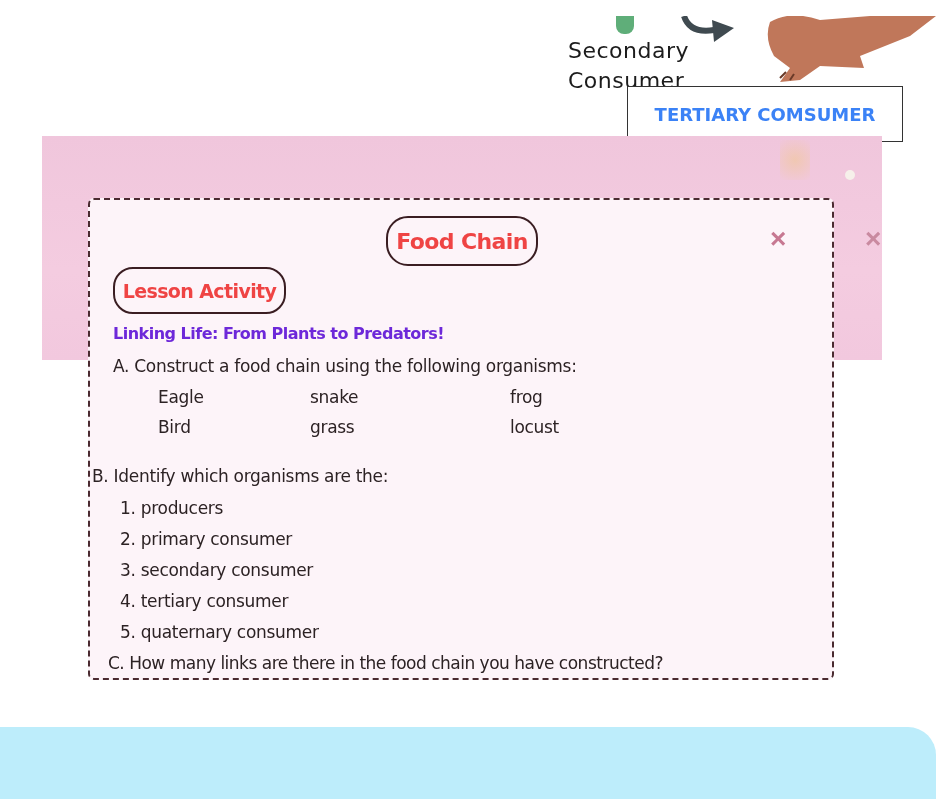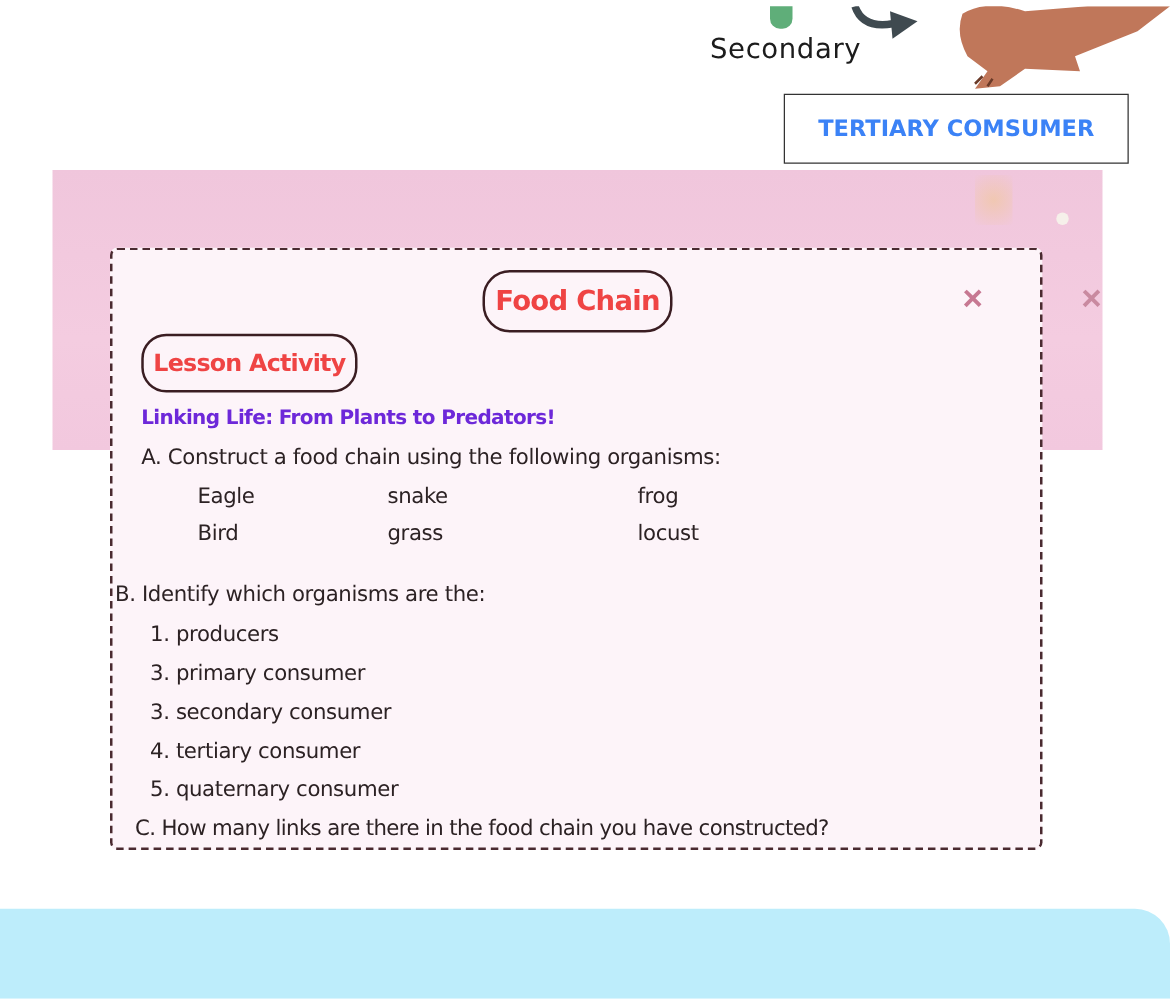--- a/index.html
+++ b/index.html
@@ -4,21 +4,21 @@
   <style>
     * { box-sizing: border-box; margin: 0; padding: 0; }
     html, body { width: 936px; height: 799px; overflow: hidden; }
     body {
       position: relative;
       background: #ffffff;
       font-family: "Liberation Sans", sans-serif;
       color: #2a1a1c;
     }
     
-    .diagram { position: absolute; left: 0; top: 5px; width: 912px; height: 130px; }
+    .diagram { position: absolute; left: 0; top: 16px; width: 912px; height: 130px; }
     .frog-leg {
       position: absolute; left: 616px; top: 0; width: 18px; height: 18px;
       background: #5fae79; border-radius: 0 0 8px 8px;
     }
     .arrow-svg { position: absolute; left: 680px; top: 0; }
     .eagle-svg { position: absolute; left: 760px; top: 0; }
     .secondary-label {
       position: absolute; left: 568px; top: 20px;
       font-family: "DejaVu Sans", sans-serif; font-size: 22px; line-height: 30px;
       color: #1c1c1c; letter-spacing: 0.5px;
@@ -98,20 +98,21 @@
   <svg class="arrow-svg" width="60" height="30" viewBox="0 0 60 30">
     <path d="M4 0 Q10 18 34 14" stroke="#3f4a50" stroke-width="6" fill="none"></path>
     <polygon points="32,4 54,12 34,26" fill="#3f4a50"></polygon>
   </svg>
   <svg class="eagle-svg" width="176" height="72" viewBox="0 0 176 72">
     <path d="M10 6 Q30 -6 60 4 L110 0 L176 0 L150 20 L100 40 L104 52 L60 50 L40 64 L20 66 L30 52 L14 40 Q4 22 10 6 Z" fill="#c0775a"></path>
     <path d="M20 62 l6 -6 M30 64 l4 -6" stroke="#6a3a28" stroke-width="2"></path>
   </svg>
   <div class="secondary-label">
     <div>Secondary</div>
+    <div>Consumer</div>
   </div>
   <div class="tertiary-box">TERTIARY COMSUMER</div>
 </div>
 
 <div class="pink-panel"></div>
 <div class="deco-star"></div>
 <div class="deco-dot"></div>
 
 <div class="card"></div>
 
@@ -127,20 +128,20 @@
 
 <div class="line org" style="left:158px; top:387px;">Eagle</div>
 <div class="line org" style="left:310px; top:387px;">snake</div>
 <div class="line org" style="left:510px; top:387px;">frog</div>
 <div class="line org" style="left:158px; top:417px;">Bird</div>
 <div class="line org" style="left:310px; top:417px;">grass</div>
 <div class="line org" style="left:510px; top:417px;">locust</div>
 
 <div class="line qb">B. Identify which organisms are the:</div>
 <div class="line item" style="top:498px;">1. producers</div>
-<div class="line item" style="top:529px;">3. primary consumer</div>
+<div class="line item" style="top:529px;">2. primary consumer</div>
 <div class="line item" style="top:560px;">3. secondary consumer</div>
 <div class="line item" style="top:591px;">4. tertiary consumer</div>
 <div class="line item" style="top:622px;">5. quaternary consumer</div>
 
 <div class="line qc">C. How many links are there in the food chain you have constructed?</div>
 
 <div class="blue-area"></div>
 
 </body></html>

